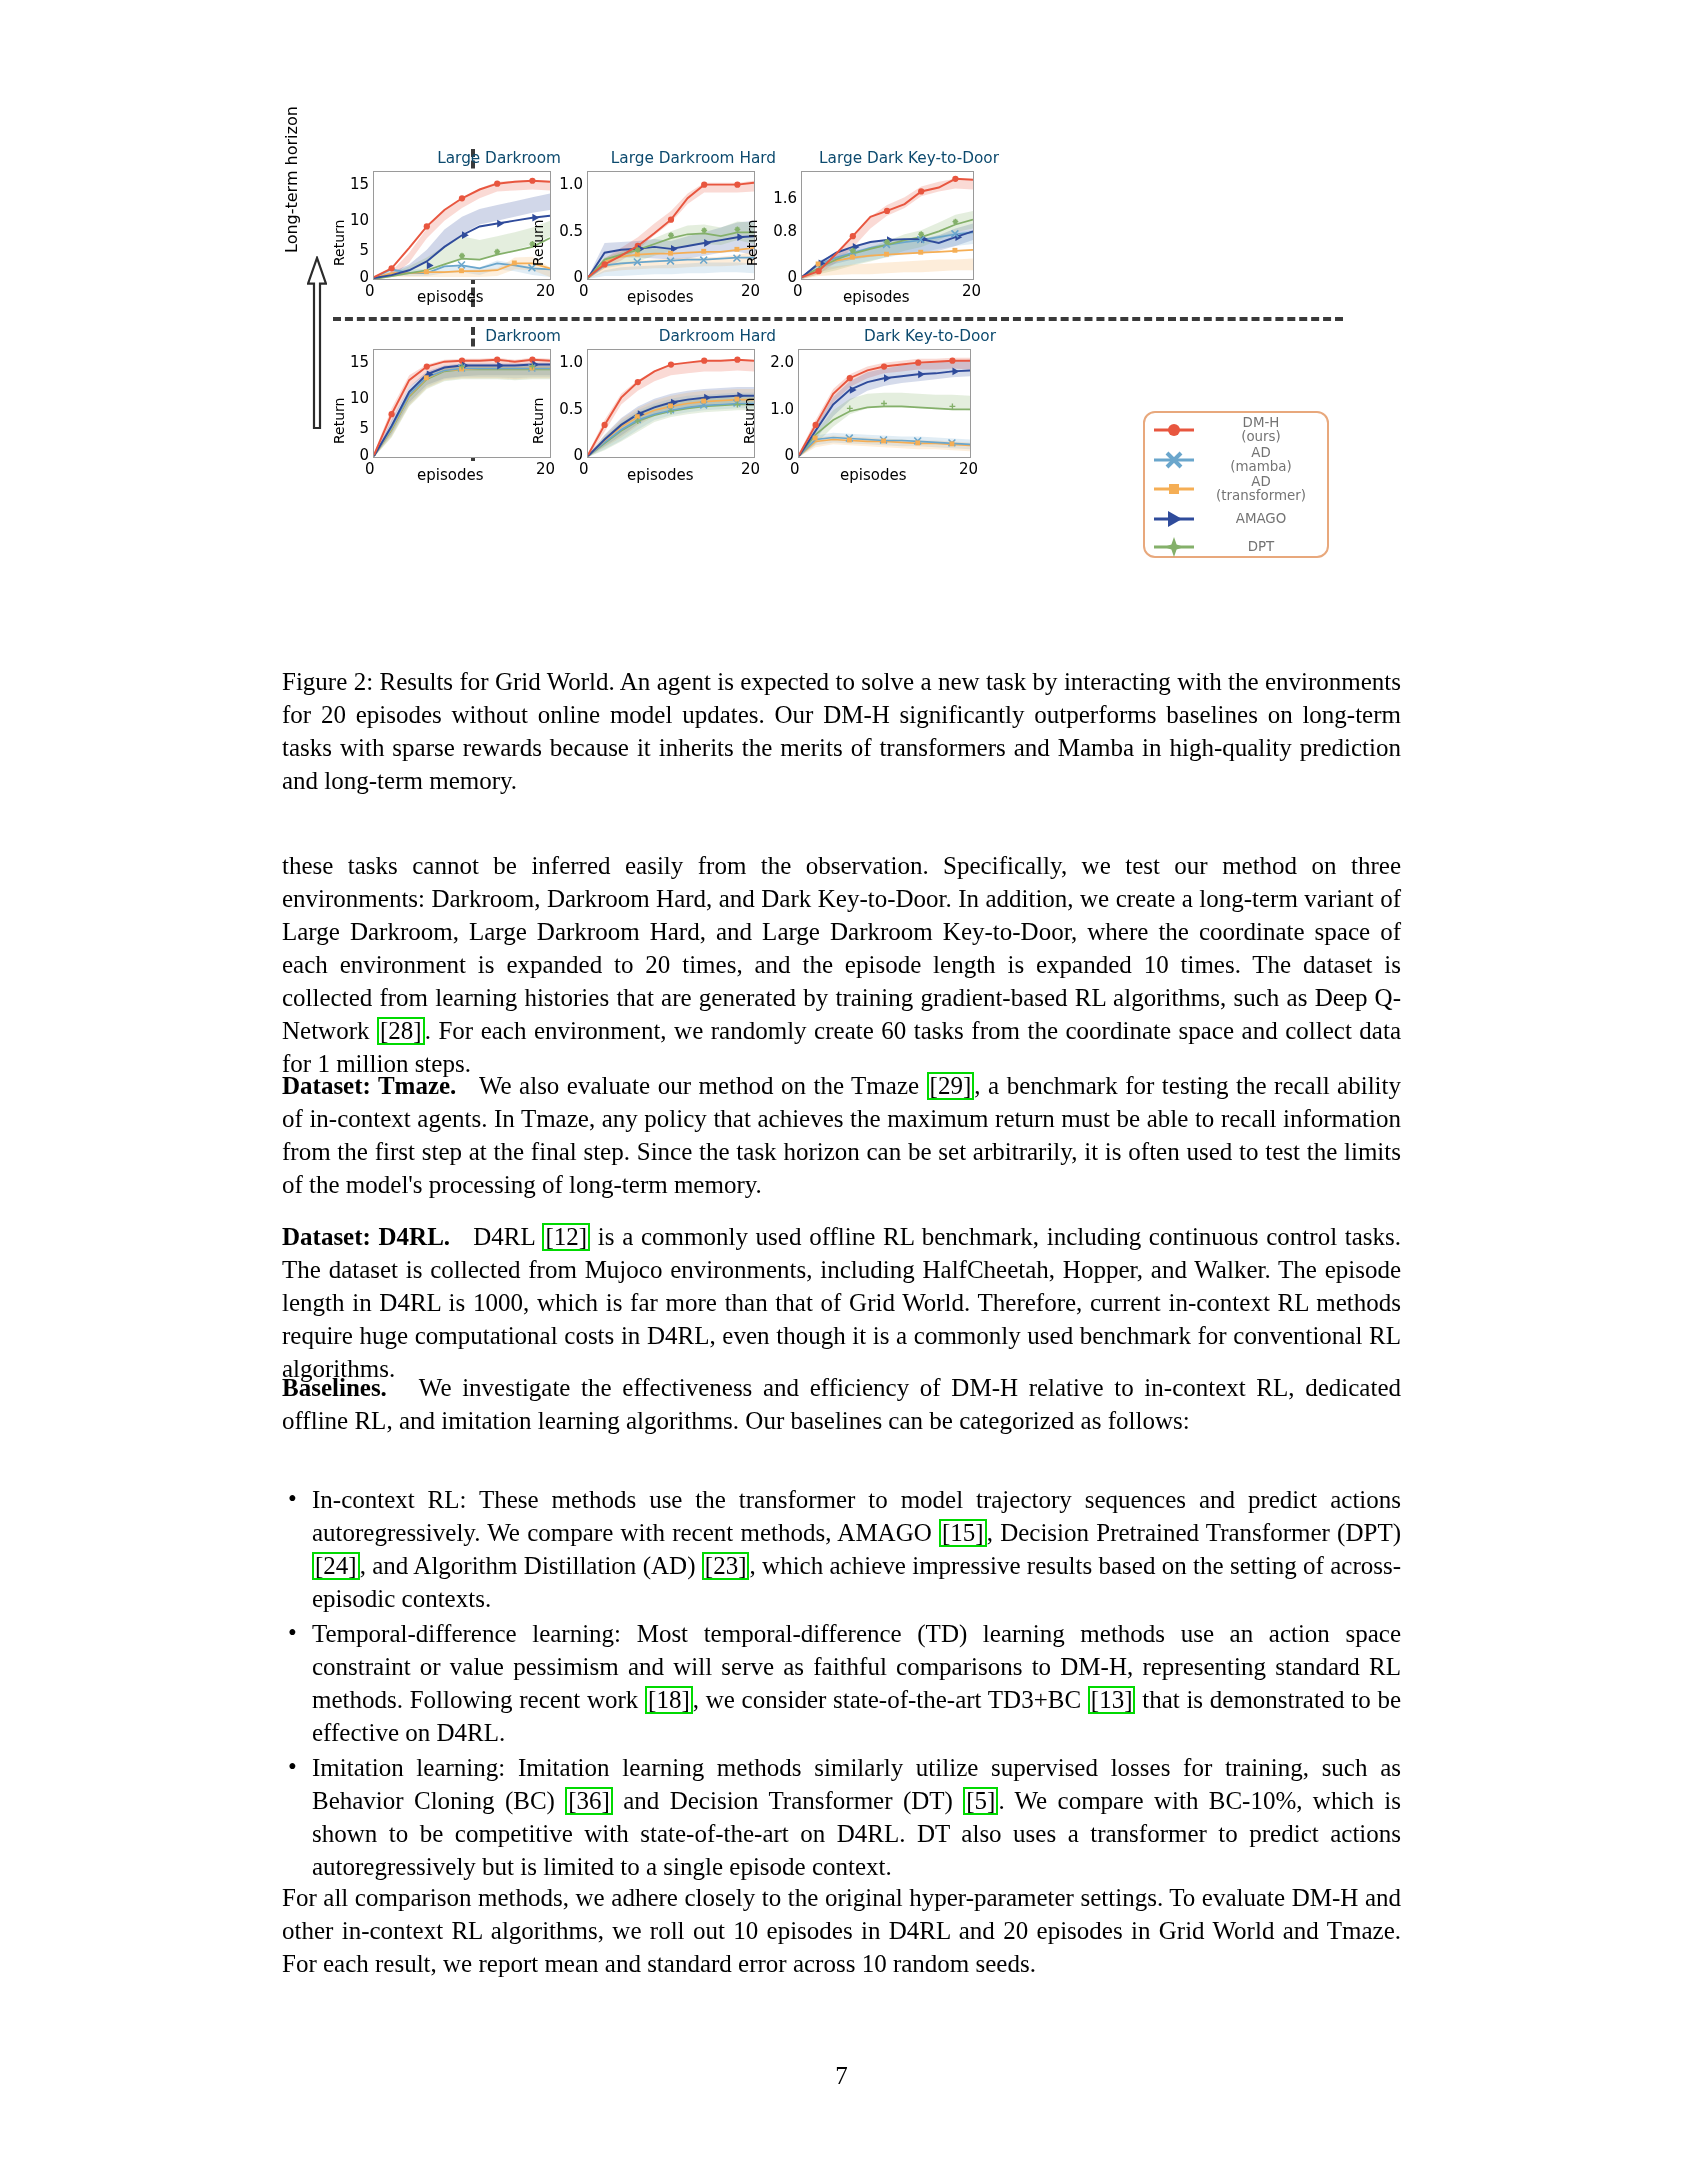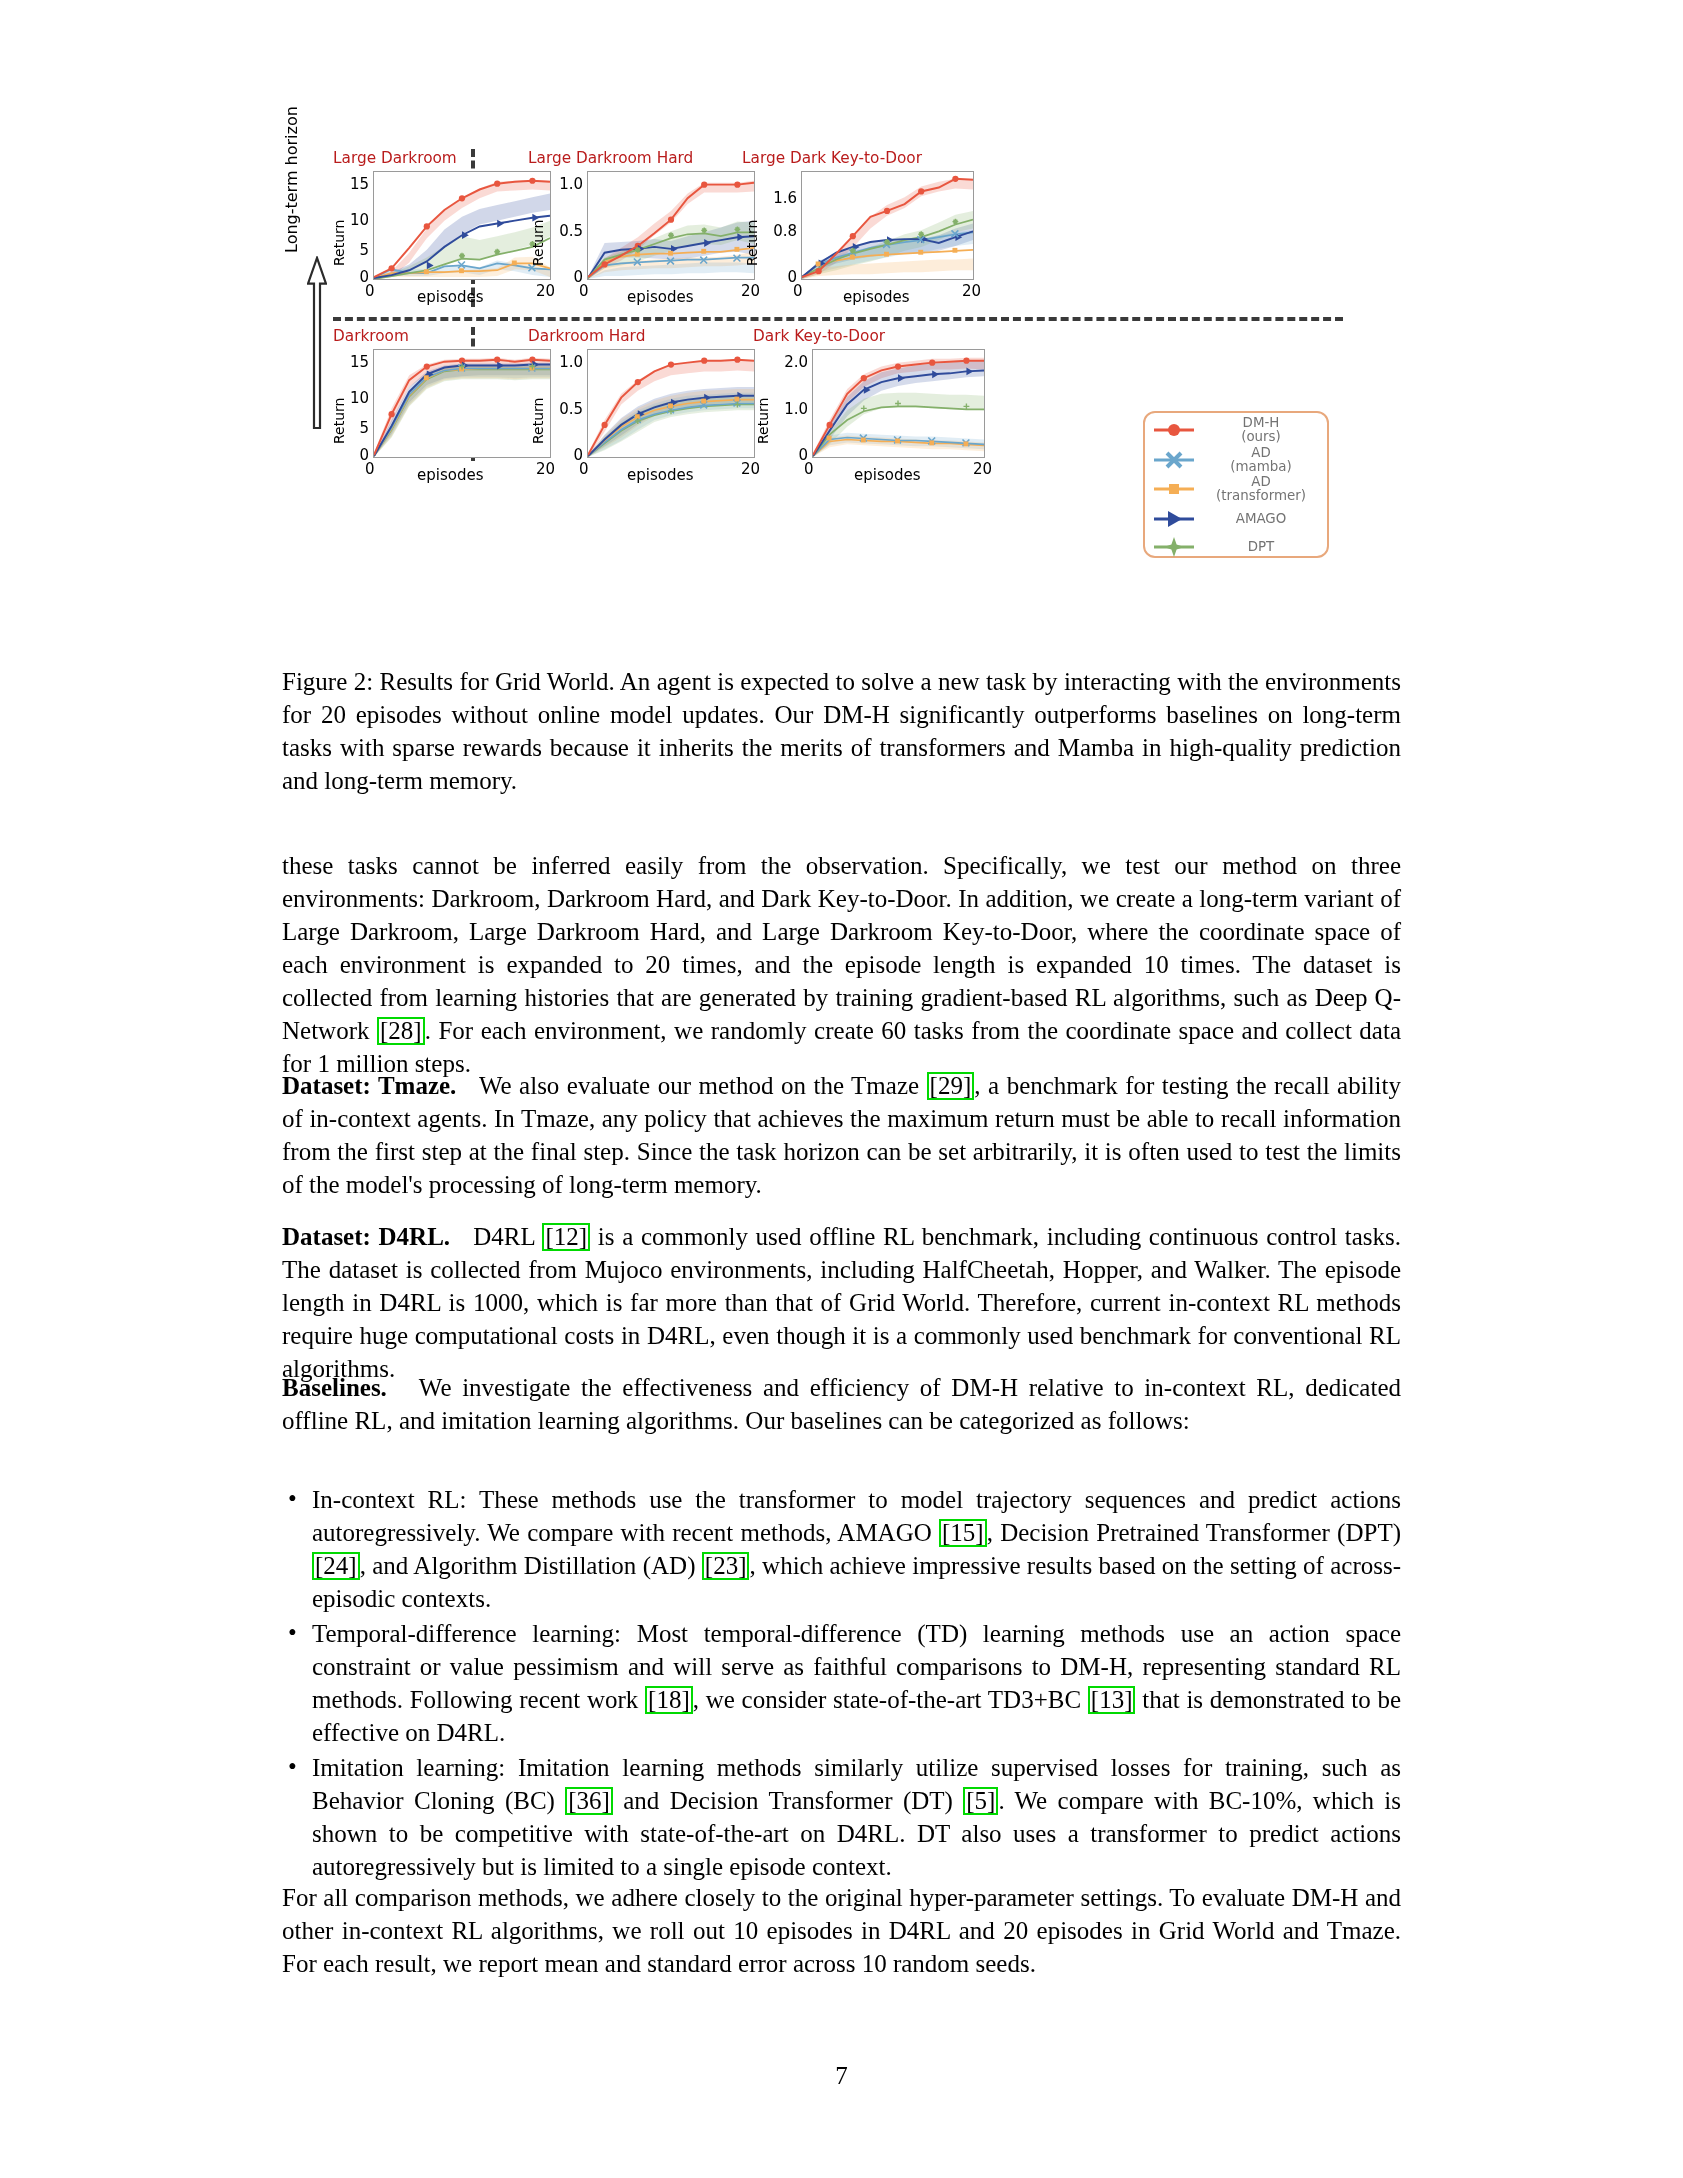--- a/index.html
+++ b/index.html
@@ -41,23 +41,23 @@
   .sr-wrap { position:absolute; left:302px; top:439px; width:327px; height:51px; }
   .sr-label {
     position:absolute; left:0; top:27px; width:327px; text-align:center;
     font-family:"DejaVu Sans", sans-serif; font-size:15px;
   }
 
   
   .panel { position:absolute; }
   .panel-title {
     position:absolute; top:0; left:0; width:100%;
-    text-align:left;
+    text-align:right;
     font-family:"DejaVu Sans", sans-serif; font-size:15.3px;
-    color:#b91c1c;
+    color:#0c4a6e;
     white-space:nowrap;
   }
   .axes-box {
     position:absolute; left:40px; top:22px;
     border:1px solid #9a9a9a; background:#fff;
     box-sizing:border-box;
   }
   .ylabel {
     position:absolute;
     font-family:"DejaVu Sans", sans-serif; font-size:14px;
@@ -395,21 +395,21 @@
                 <path d="M82 63 l6 0 M85 60 l0 6"></path>
                 <path d="M150 56 l6 0 M153 53 l0 6"></path>
               </g>
           </svg>
         </div>
         <div class="xtick" style="left:51px; top:133px;">0</div>
         <div class="xtick" style="left:213px; top:133px;">20</div>
         <div class="xlabel" style="left:99px; top:139px;">episodes</div>
       </div>
 
-      <div class="panel" style="left:466px; top:178px; width:257px; height:158px;">
+      <div class="panel" style="left:452px; top:178px; width:257px; height:158px;">
         <div class="panel-title">Dark Key-to-Door</div>
         <div class="ylabel" style="left:2px; top:117px;">Return</div>
         <div class="ytick" style="left:0px; top:119px; width:55px;">0</div>
         <div class="ytick" style="left:0px; top:73px; width:55px;">1.0</div>
         <div class="ytick" style="left:0px; top:26px; width:55px;">2.0</div>
         <div class="axes-box" style="left:59px; width:173px; height:109px;">
           <svg viewBox="0 0 175 110" preserveAspectRatio="none" style="width:100%;height:100%;display:block;">
             <path d="M0,106 L17,72 L35,40 L52,25 L70,17 L87,13 L105,11 L122,9 L140,9 L157,8 L175,8 L175,20 L157,19 L140,20 L122,20 L105,22 L87,24 L70,29 L52,38 L35,54 L17,84 L0,110 Z" fill="#e8563f" opacity="0.22"></path>
             <path d="M0,108 L17,78 L35,48 L52,32 L70,23 L87,19 L105,16 L122,14 L140,13 L157,11 L175,10 L175,27 L157,28 L140,30 L122,32 L105,34 L87,37 L70,42 L52,52 L35,68 L17,92 L0,110 Z" fill="#2f4b9b" opacity="0.20"></path>
             <path d="M0,109 L17,84 L35,62 L52,50 L70,45 L87,44 L105,44 L122,45 L140,46 L157,46 L175,47 L175,62 L157,61 L140,61 L122,60 L105,59 L87,59 L70,60 L52,66 L35,79 L17,97 L0,110 Z" fill="#84b06a" opacity="0.22"></path>

